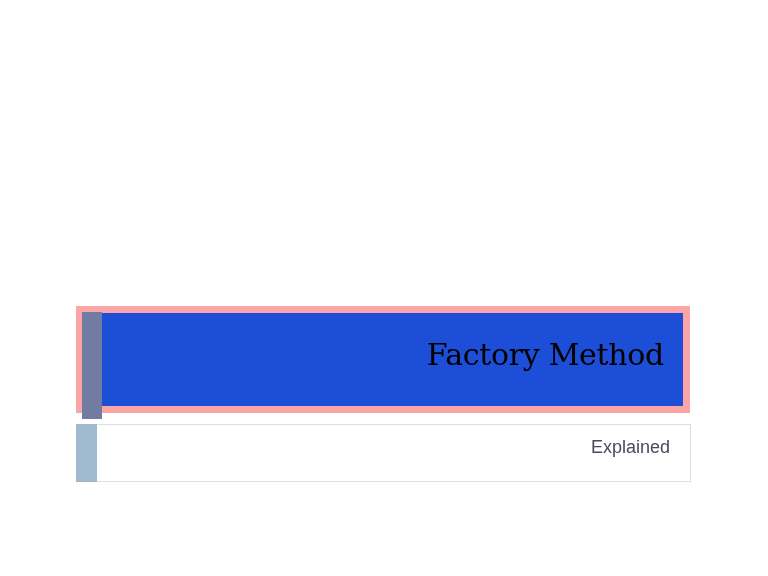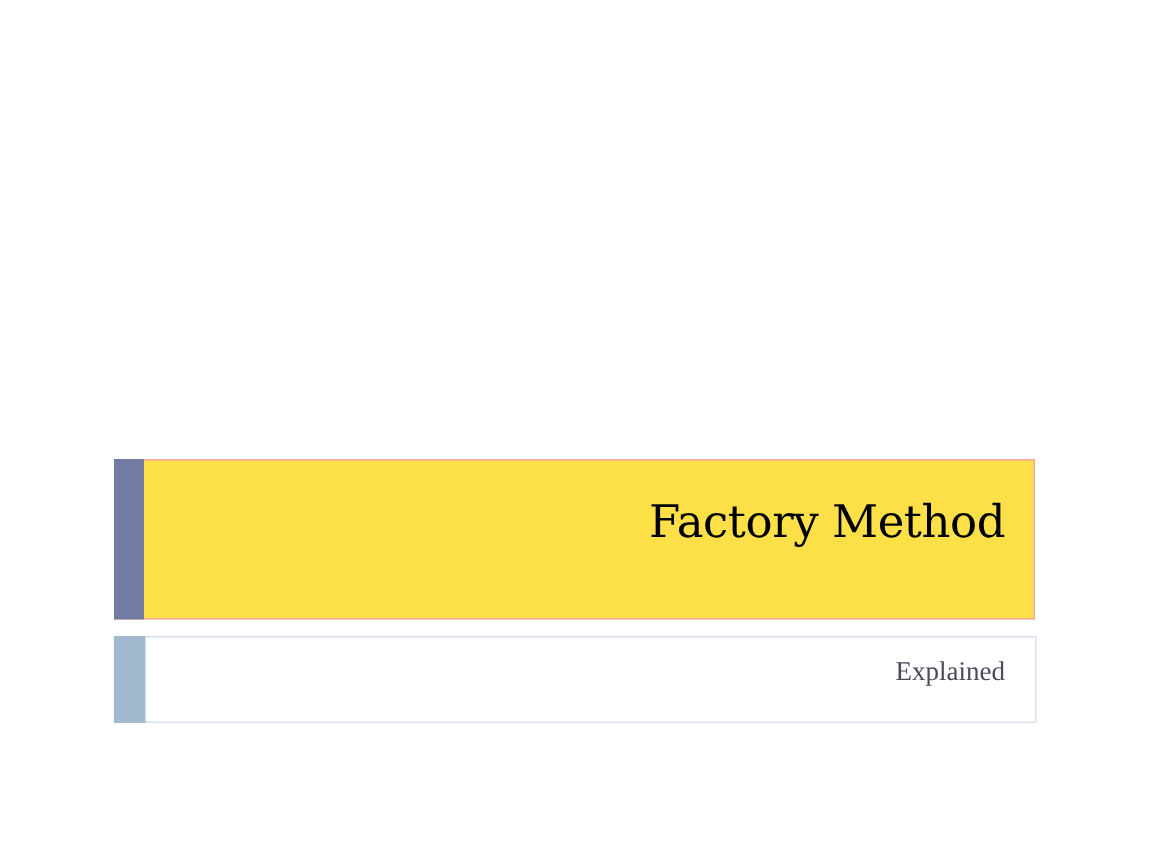--- a/index.html
+++ b/index.html
@@ -1,34 +1,34 @@
 <!DOCTYPE html>
 <html><head>
 <meta charset="utf-8">
 <style>
   html, body { margin: 0; padding: 0; }
   body { width: 768px; height: 576px; background: #ffffff; position: relative; overflow: hidden; }
   .title-box {
     position: absolute; left: 76px; top: 306px; width: 614px; height: 107px;
-    box-sizing: border-box; border: 1px solid #fca5a5; background: #fde047;
+    box-sizing: border-box; border: 7px solid #fca5a5; background: #1d4ed8;
   }
   .title-bar { position: absolute; left: -1px; top: -1px; width: 20px; height: 107px; background: #727ca3; }
   .title-text {
     position: absolute; right: 19px; top: 24px;
     font-family: "DejaVu Serif", "Liberation Serif", serif; font-size: 30px; color: #000;
     white-space: nowrap; letter-spacing: -0.3px;
   }
   .sub-box {
     position: absolute; left: 76px; top: 424px; width: 615px; height: 58px;
     box-sizing: border-box; border: 1px solid #d6e0ec; background: #fff;
   }
   .sub-bar { position: absolute; left: -1px; top: -1px; width: 21px; height: 58px; background: #a0b9cf; }
   .sub-text {
     position: absolute; right: 20px; top: 12px;
-    font-family: Liberation Serif, serif; font-size: 18px; color: #4a4a5a;
+    font-family: Liberation Sans, sans-serif; font-size: 18px; color: #4a4a5a;
     white-space: nowrap;
   }
 </style>
 </head>
 <body>
 
 <div class="title-box">
   <div class="title-bar"></div>
   <div class="title-text">Factory Method</div>
 </div>

